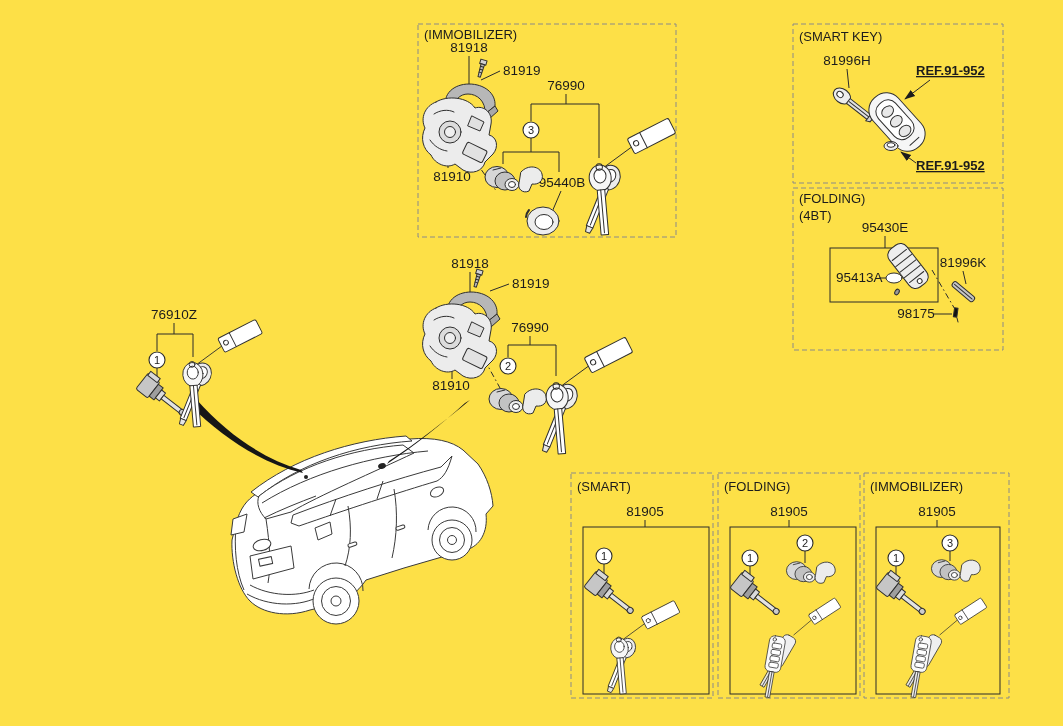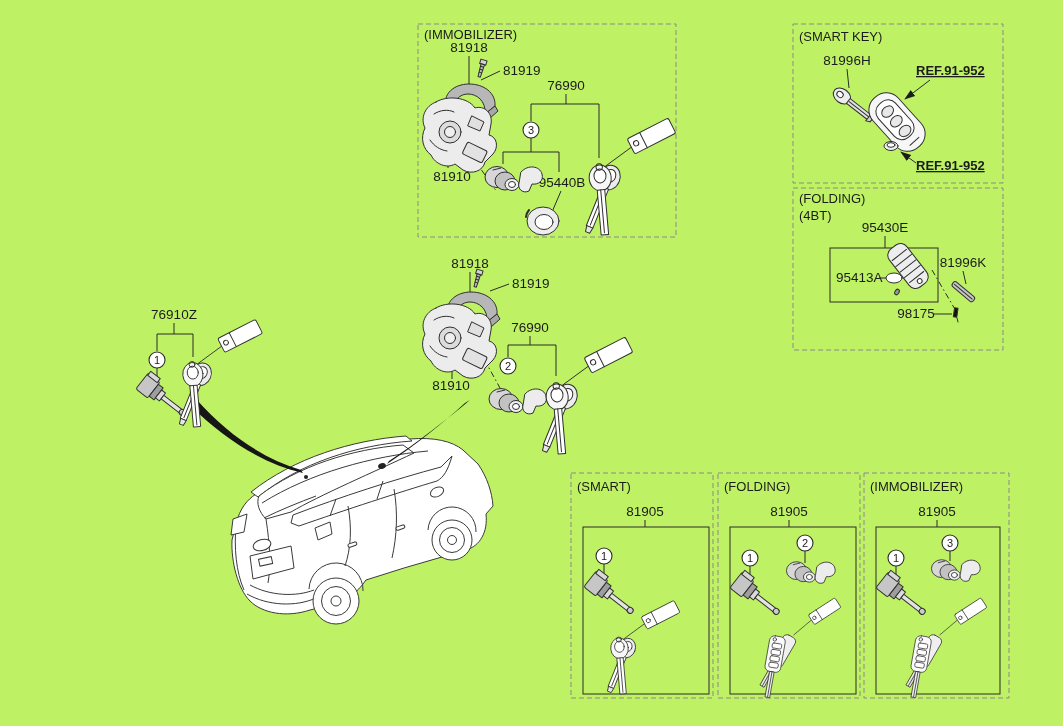--- a/index.html
+++ b/index.html
@@ -1,17 +1,17 @@
 <!DOCTYPE html>
 <html><head>
 <meta charset="utf-8">
 <style>
   html,body{margin:0;padding:0;background:#ffffff;}
   body{width:1063px;height:726px;overflow:hidden;}
-  .canvas{position:relative;width:1063px;height:726px;background:#bef264;text-decoration:underline;}
+  .canvas{position:relative;width:1063px;height:726px;background:#fde047;text-decoration:underline;}
   svg{position:absolute;left:0;top:0;}
   svg text{font-family:"Liberation Sans","DejaVu Sans",sans-serif;fill:#1c1c1c;}
   .lbl{font-size:13.5px;}
   .title{font-size:13px;}
   .ref{font-size:13px;font-weight:bold;text-decoration:underline;}
   .co{font-size:11px;}
   .dashbox{fill:none;stroke:#8a8a8a;stroke-width:1;stroke-dasharray:5 3;}
   .solidbox{fill:none;stroke:#2b2b2b;stroke-width:1;}
   .ld{stroke:#2b2b2b;stroke-width:1;fill:none;}
   .dashdot{stroke:#2b2b2b;stroke-width:1;fill:none;stroke-dasharray:6 3 1.5 3;}

